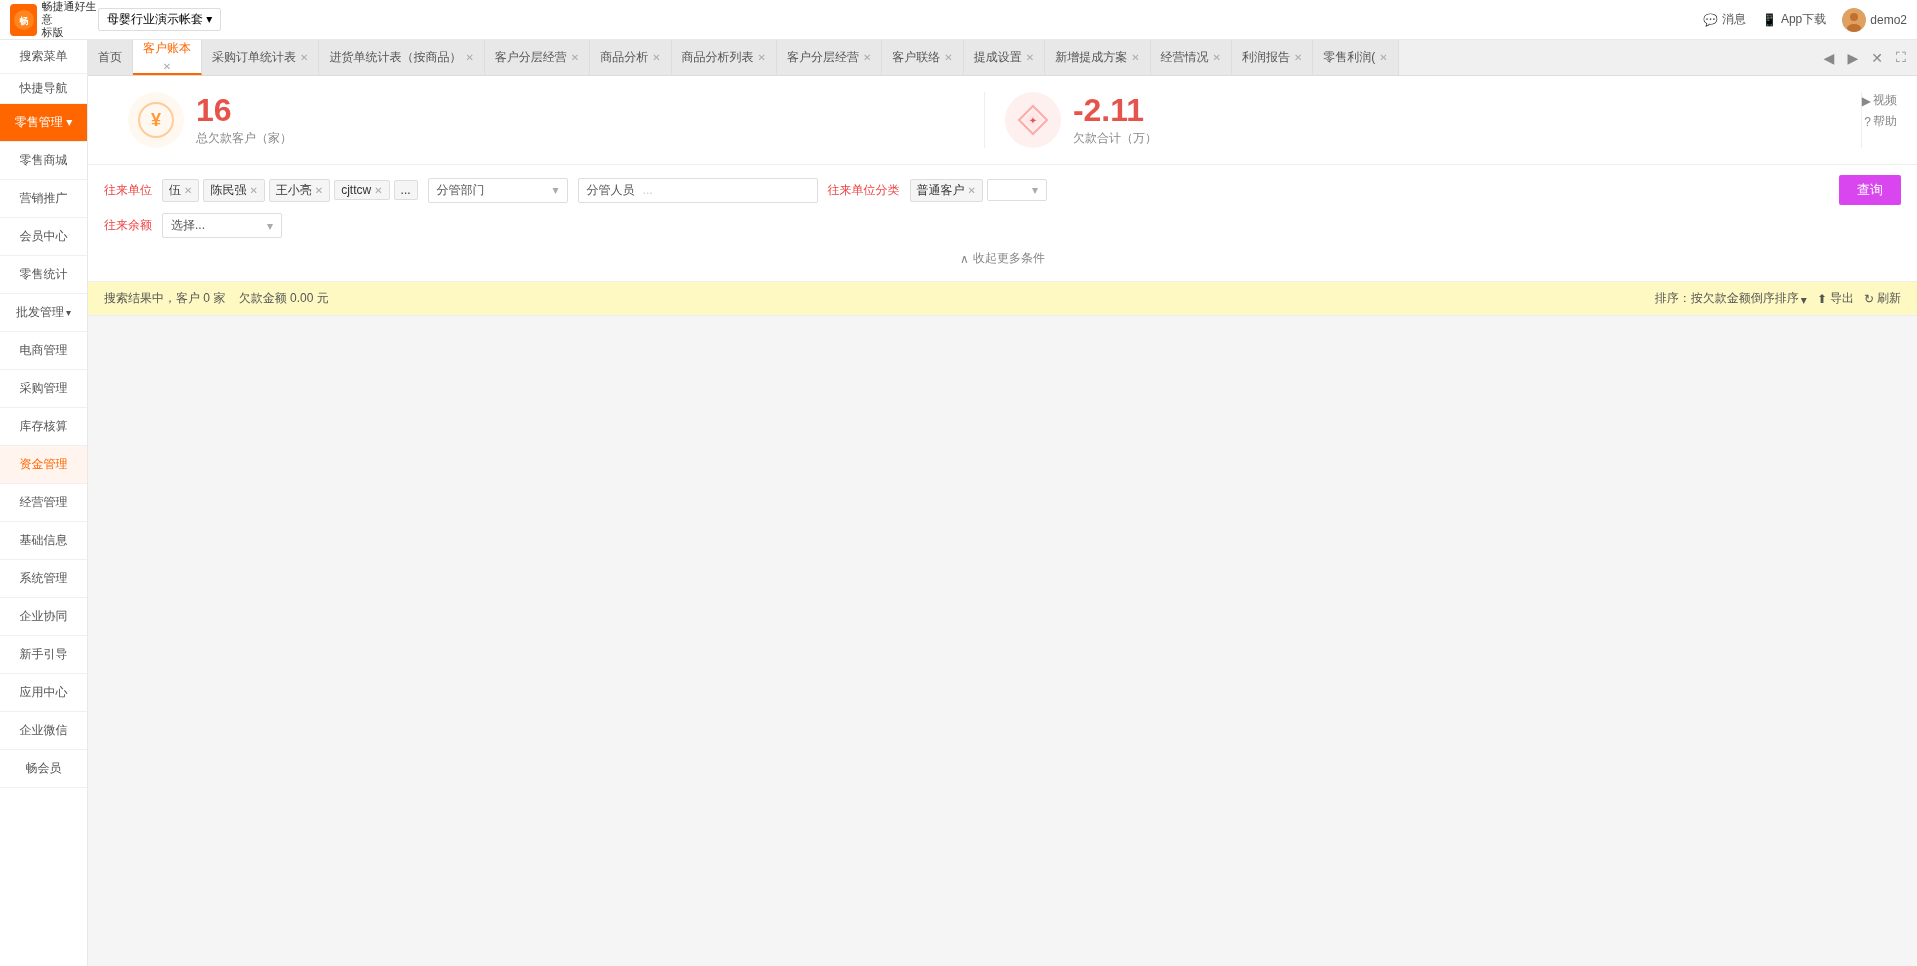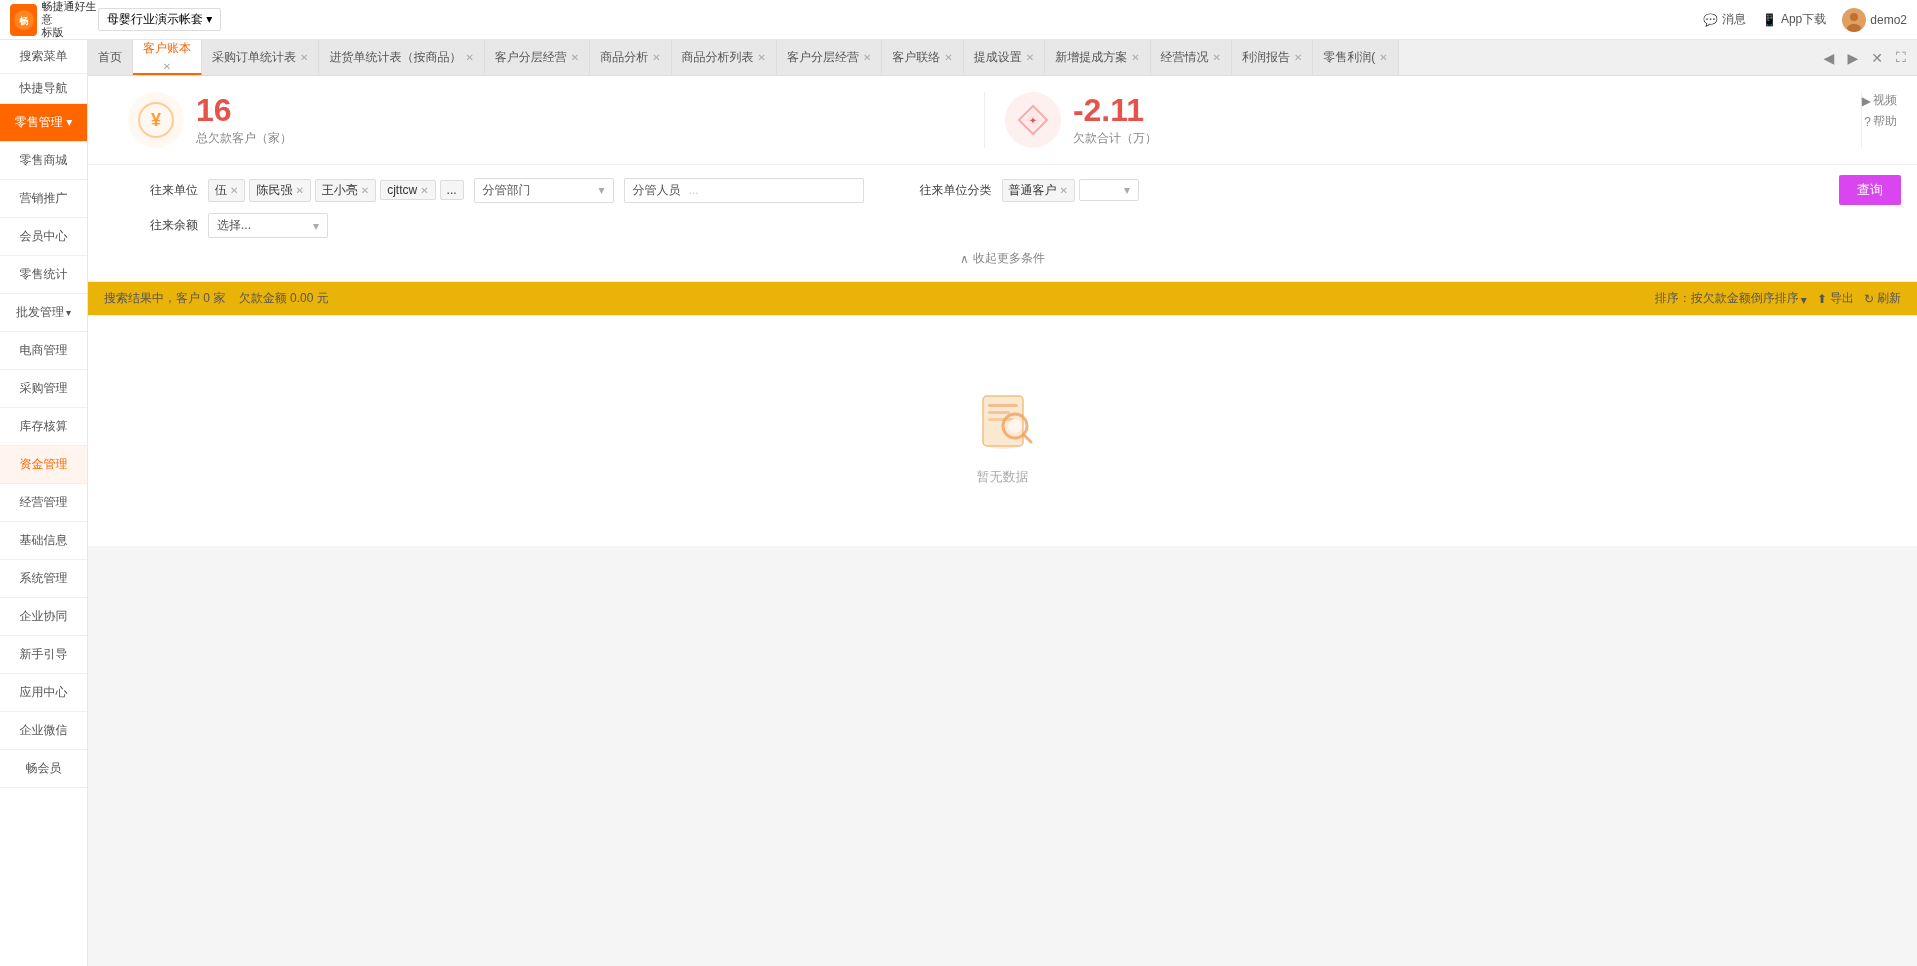--- a/index.html
+++ b/index.html
@@ -48,33 +48,33 @@
     .stat-value { font-size: 32px; font-weight: bold; color: #333; line-height: 1; }
     .stat-value.red { color: #e5534b; }
     .stat-value.dark { color: #333; text-decoration: underline; }
     .stat-label { font-size: 12px; color: #888; margin-top: 4px; }
     .stat-actions { margin-left: auto; display: flex; flex-direction: column; gap: 4px; align-items: flex-end; font-size: 12px; color: #888; }
     .stat-actions span { cursor: pointer; display: flex; align-items: center; gap: 2px; }
 
     
     .filter-area { background: #fff; padding: 10px 16px; border-bottom: 1px solid #eee; }
     .filter-row { display: flex; align-items: center; gap: 10px; margin-bottom: 8px; flex-wrap: wrap; }
-    .filter-label { font-size: 12px; color: #404040; flex-shrink: 0; margin-left: 46px; }
+    .filter-label { font-size: 12px; color: #ef4444; flex-shrink: 0; }
     .filter-tags { display: flex; align-items: center; gap: 4px; flex-wrap: wrap; }
     .filter-tag { display: flex; align-items: center; background: #f5f5f5; border: 1px solid #ddd; border-radius: 2px; padding: 2px 6px; font-size: 12px; color: #333; gap: 3px; }
     .filter-tag .remove { color: #aaa; cursor: pointer; font-size: 10px; }
     .filter-select { display: flex; align-items: center; border: 1px solid #ddd; border-radius: 2px; padding: 3px 8px; font-size: 12px; color: #555; cursor: pointer; min-width: 140px; background: #fff; gap: 4px; }
     .filter-select .arrow { margin-left: auto; color: #aaa; }
     .filter-input-wide { display: flex; align-items: center; border: 1px solid #ddd; border-radius: 2px; padding: 3px 8px; font-size: 12px; color: #555; cursor: pointer; min-width: 240px; background: #fff; gap: 4px; }
     .filter-input-wide .arrow { margin-left: auto; color: #aaa; }
     .collapse-btn { display: flex; align-items: center; gap: 4px; color: #888; font-size: 12px; cursor: pointer; margin: 0 auto; width: fit-content; padding: 4px 12px; }
     .query-btn { background: #d946ef; color: #fff; border: none; border-radius: 2px; padding: 6px 18px; font-size: 13px; cursor: pointer; margin-left: auto; }
 
     
-    .results-bar { display: flex; align-items: center; background: #eab308; padding: 8px 16px; border-bottom: 1px solid #eee; }
+    .results-bar { display: flex; align-items: center; background: #fef9c3; padding: 8px 16px; border-bottom: 1px solid #eee; }
     .results-info { font-size: 12px; color: #555; }
     .results-actions { margin-left: auto; display: flex; align-items: center; gap: 10px; font-size: 12px; color: #555; }
     .sort-select { display: flex; align-items: flex-end; gap: 2px; cursor: pointer; }
     .action-btn { display: flex; align-items: center; gap: 3px; cursor: pointer; color: #555; }
 
     
     .data-table { width: 100%; background: #fff; }
     .table-header { display: grid; grid-template-columns: 2fr 2fr 1.5fr 1.5fr; padding: 10px 16px; background: #fafafa; border-bottom: 1px solid #eee; font-size: 12px; color: #888; font-weight: normal; }
     .table-header span { padding: 0 4px; }
 
@@ -342,34 +342,17 @@
           </div>
           <div class="action-btn">
             <span>↻</span>
             <span>刷新</span>
           </div>
         </div>
       </div>
 
       <div class="data-table">
 
-        <div class="empty-state">
-          <div class="empty-icon">
-            <svg width="80" height="80" viewBox="0 0 80 80">
-
-              <ellipse cx="40" cy="65" rx="20" ry="8" fill="#f9dcc0" opacity="0.5"></ellipse>
-              <rect x="20" y="20" width="40" height="50" rx="4" fill="#fbe8d0" stroke="#f0c080" stroke-width="1.5"></rect>
-              <rect x="25" y="28" width="30" height="3" rx="1.5" fill="#f0a060" opacity="0.6"></rect>
-              <rect x="25" y="35" width="22" height="3" rx="1.5" fill="#f0a060" opacity="0.5"></rect>
-              <rect x="25" y="42" width="26" height="3" rx="1.5" fill="#f0a060" opacity="0.4"></rect>
-
-              <circle cx="52" cy="50" r="12" fill="none" stroke="#f0a060" stroke-width="3" opacity="0.8"></circle>
-              <circle cx="52" cy="50" r="7" fill="#fff5ee"></circle>
-              <line x1="61" y1="59" x2="68" y2="66" stroke="#f0a060" stroke-width="3" stroke-linecap="round" opacity="0.8"></line>
-            </svg>
-          </div>
-          <span class="empty-text">暂无数据</span>
-        </div>
       </div>
 
     </div>
   </div>
 </div>
 
 </body></html>

